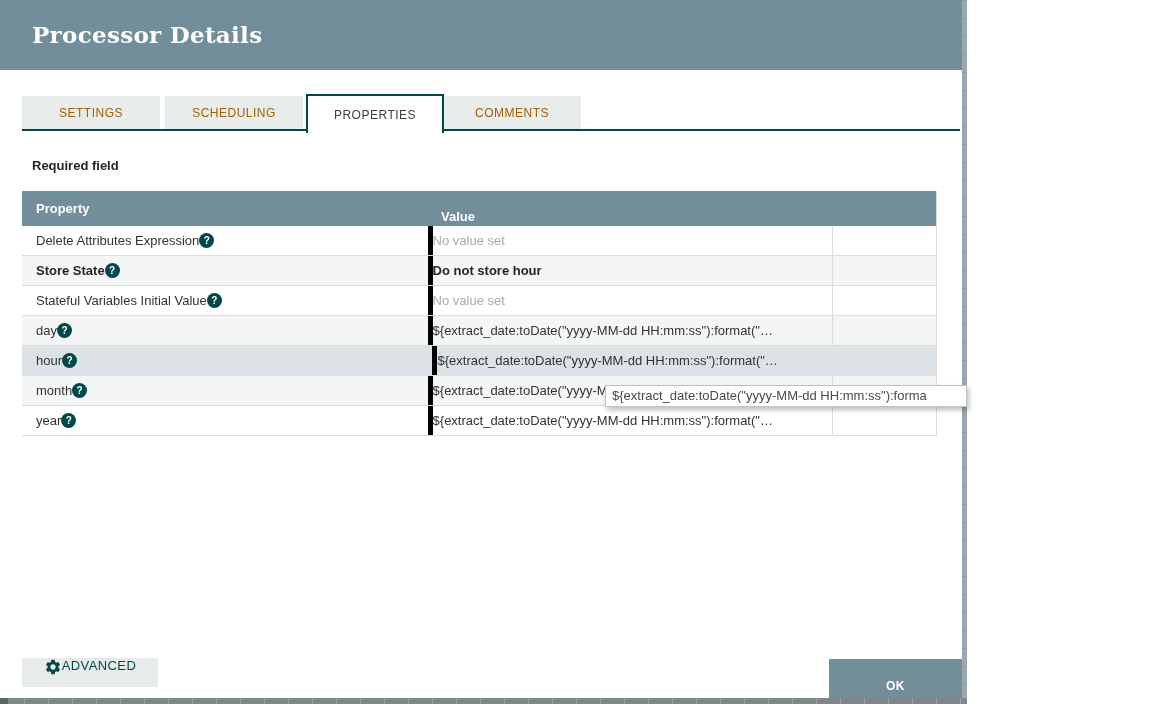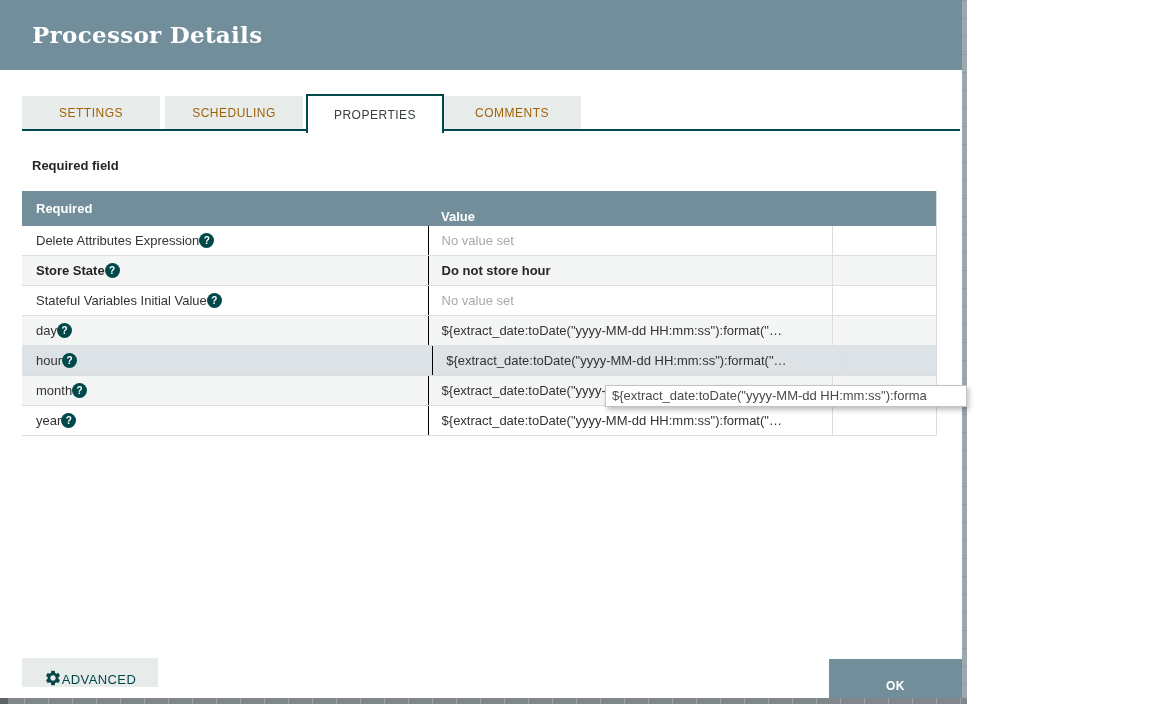--- a/index.html
+++ b/index.html
@@ -28,39 +28,39 @@
   .ptable { position: absolute; left: 22px; top: 191px; width: 915px; border-right: 1px solid #dddddd; }
   .ptable-header { display: flex; height: 35px; background: #728e9b; color: #ffffff;
     font-size: 13px; font-weight: 700; align-items: center; }
   .ptable-header .h-prop { width: 406px; padding-left: 14px; }
   .ptable-header .h-val  { width: 405px; padding-left: 13px; margin-top: 16px; }
   .prow { display: flex; height: 30px; background: #ffffff; border-bottom: 1px solid #dddddd; font-size: 13px; color: #333333; }
   .prow.stripe { background: #f4f5f5; }
   .prow.highlighted { background: #dce2e5; gap: 37px; }
   .pcell-prop { width: 406px; display: flex; align-items: center; justify-content: flex-start;
     padding: 0 7px 0 14px; }
-  .pcell-val { width: 405px; display: flex; align-items: center; padding-left: 13px;
-    border-left: 1px solid #000000; white-space: nowrap; overflow: hidden; }
+  .pcell-val { width: 405px; display: flex; align-items: center; 
+    border-left: 5px solid #000000; white-space: nowrap; overflow: hidden; }
   .pcell-extra { width: 104px; border-left: 1px solid #dddddd; }
   .pname.required { font-weight: 700; color: #262626; }
   .pvalue.unset { color: #a9a9a9; }
   .pvalue.boldval { font-weight: 700; color: #262626; }
   .help-icon { flex: 0 0 auto; width: 15px; height: 15px; border-radius: 50%; background: #004849;
     color: #ffffff; font-size: 10px; font-weight: 700; display: flex; align-items: center; justify-content: center;
     cursor: pointer; }
 
   
   .tooltip { position: absolute; left: 605px; top: 385px; width: 362px; height: 22px; background: #ffffff;
     border: 1px solid #bfc4c7; box-shadow: 2px 3px 5px rgba(0,0,0,0.25); z-index: 20;
     font-size: 13px; color: #4a4a4a; line-height: 20px; padding-left: 6px;
     white-space: nowrap; overflow: hidden; }
 
   
   .advanced-btn { position: absolute; left: 22px; top: 658px; width: 136px; height: 29px; background: #e7ebea;
-    display: flex; align-items: flex-end; justify-content: center; gap: 0; cursor: pointer; }
+    display: flex; align-items: flex-start; justify-content: center; gap: 0; cursor: pointer; }
   .advanced-btn .gear { width: 18px; height: 18px; fill: #07474a; }
   .advanced-label { font-size: 13px; font-weight: 500; letter-spacing: .4px; color: #004849; }
   .ok-btn { position: absolute; left: 829px; top: 659px; width: 133px; height: 54px; background: #728e9b;
     display: flex; align-items: center; justify-content: center; cursor: pointer;
     font-size: 12px; font-weight: 700; letter-spacing: .5px; color: #ffffff; }
 
   
   .right-bar { position: absolute; left: 962px; top: 0; width: 5px; height: 704px; background: #9ca8ad;
     background-image: repeating-linear-gradient(180deg, rgba(0,0,0,0.08) 0 1px, rgba(255,255,255,0) 1px 18px);
     z-index: 4; }
@@ -85,21 +85,21 @@
       <div class="tab" style="left:0">SETTINGS</div>
       <div class="tab" style="left:143px">SCHEDULING</div>
       <div class="tab active" style="left:284px">PROPERTIES</div>
       <div class="tab" style="left:421px">COMMENTS</div>
     </div>
 
     <div class="required-label">Required field</div>
 
     <div class="ptable">
       <div class="ptable-header">
-        <div class="h-prop">Required</div>
+        <div class="h-prop">Property</div>
         <div class="h-val">Value</div>
       </div>
       <div id="table-body">
           <div class="prow">
             <div class="pcell-prop">
               <span class="pname">Delete Attributes Expression</span>
               <span class="help-icon">?</span>
             </div>
             <div class="pcell-val pvalue unset">No value set</div>
             <div class="pcell-extra"></div>

